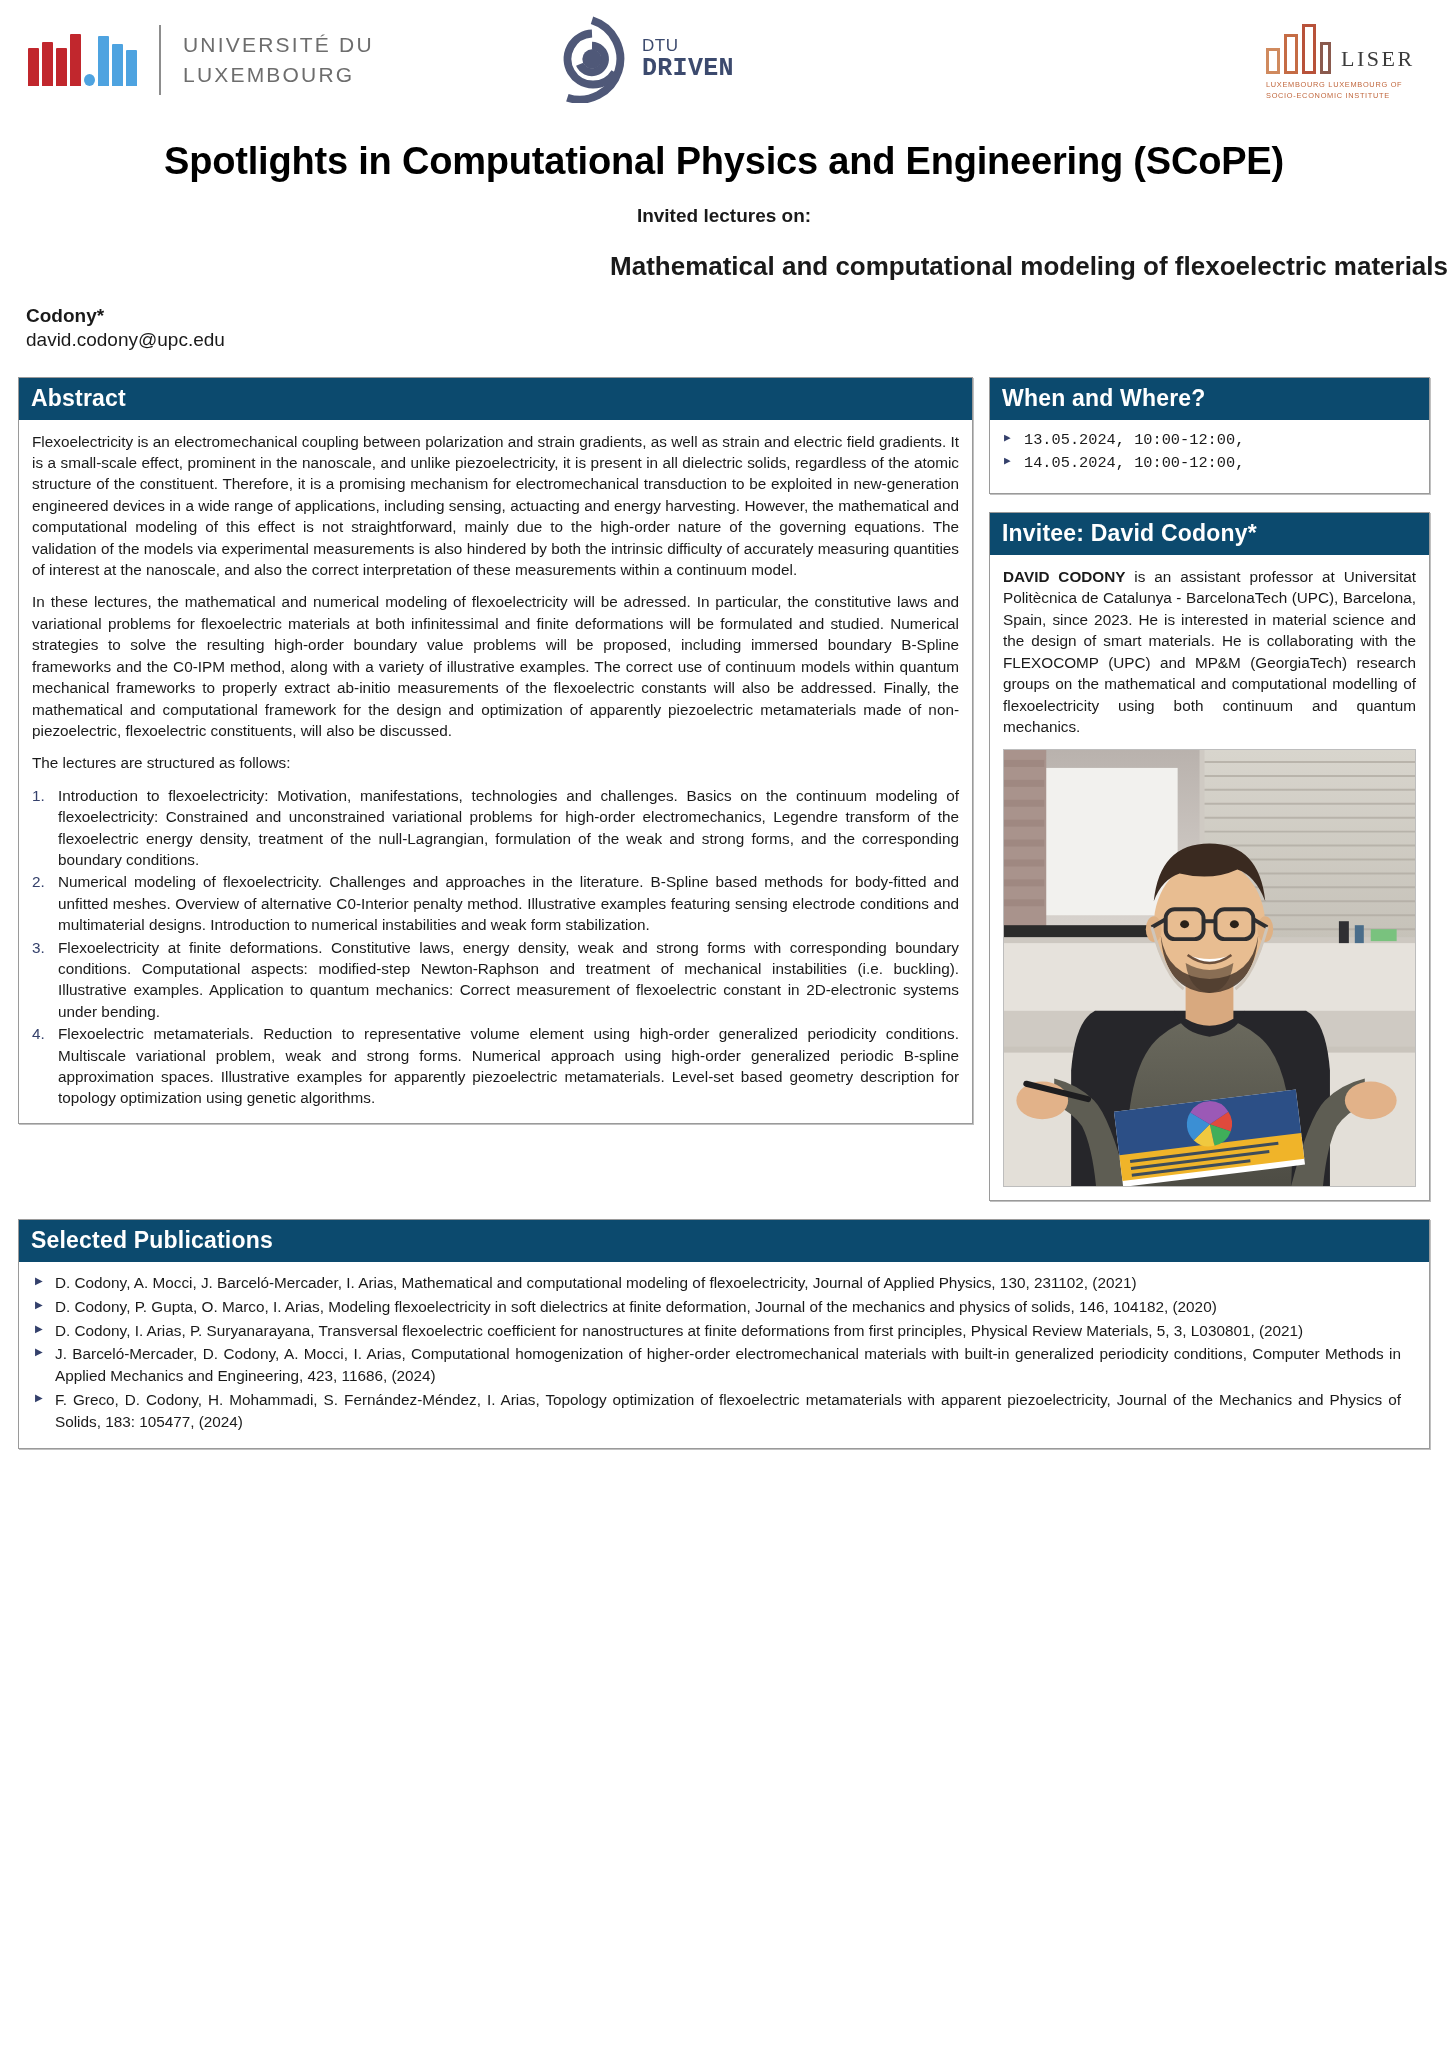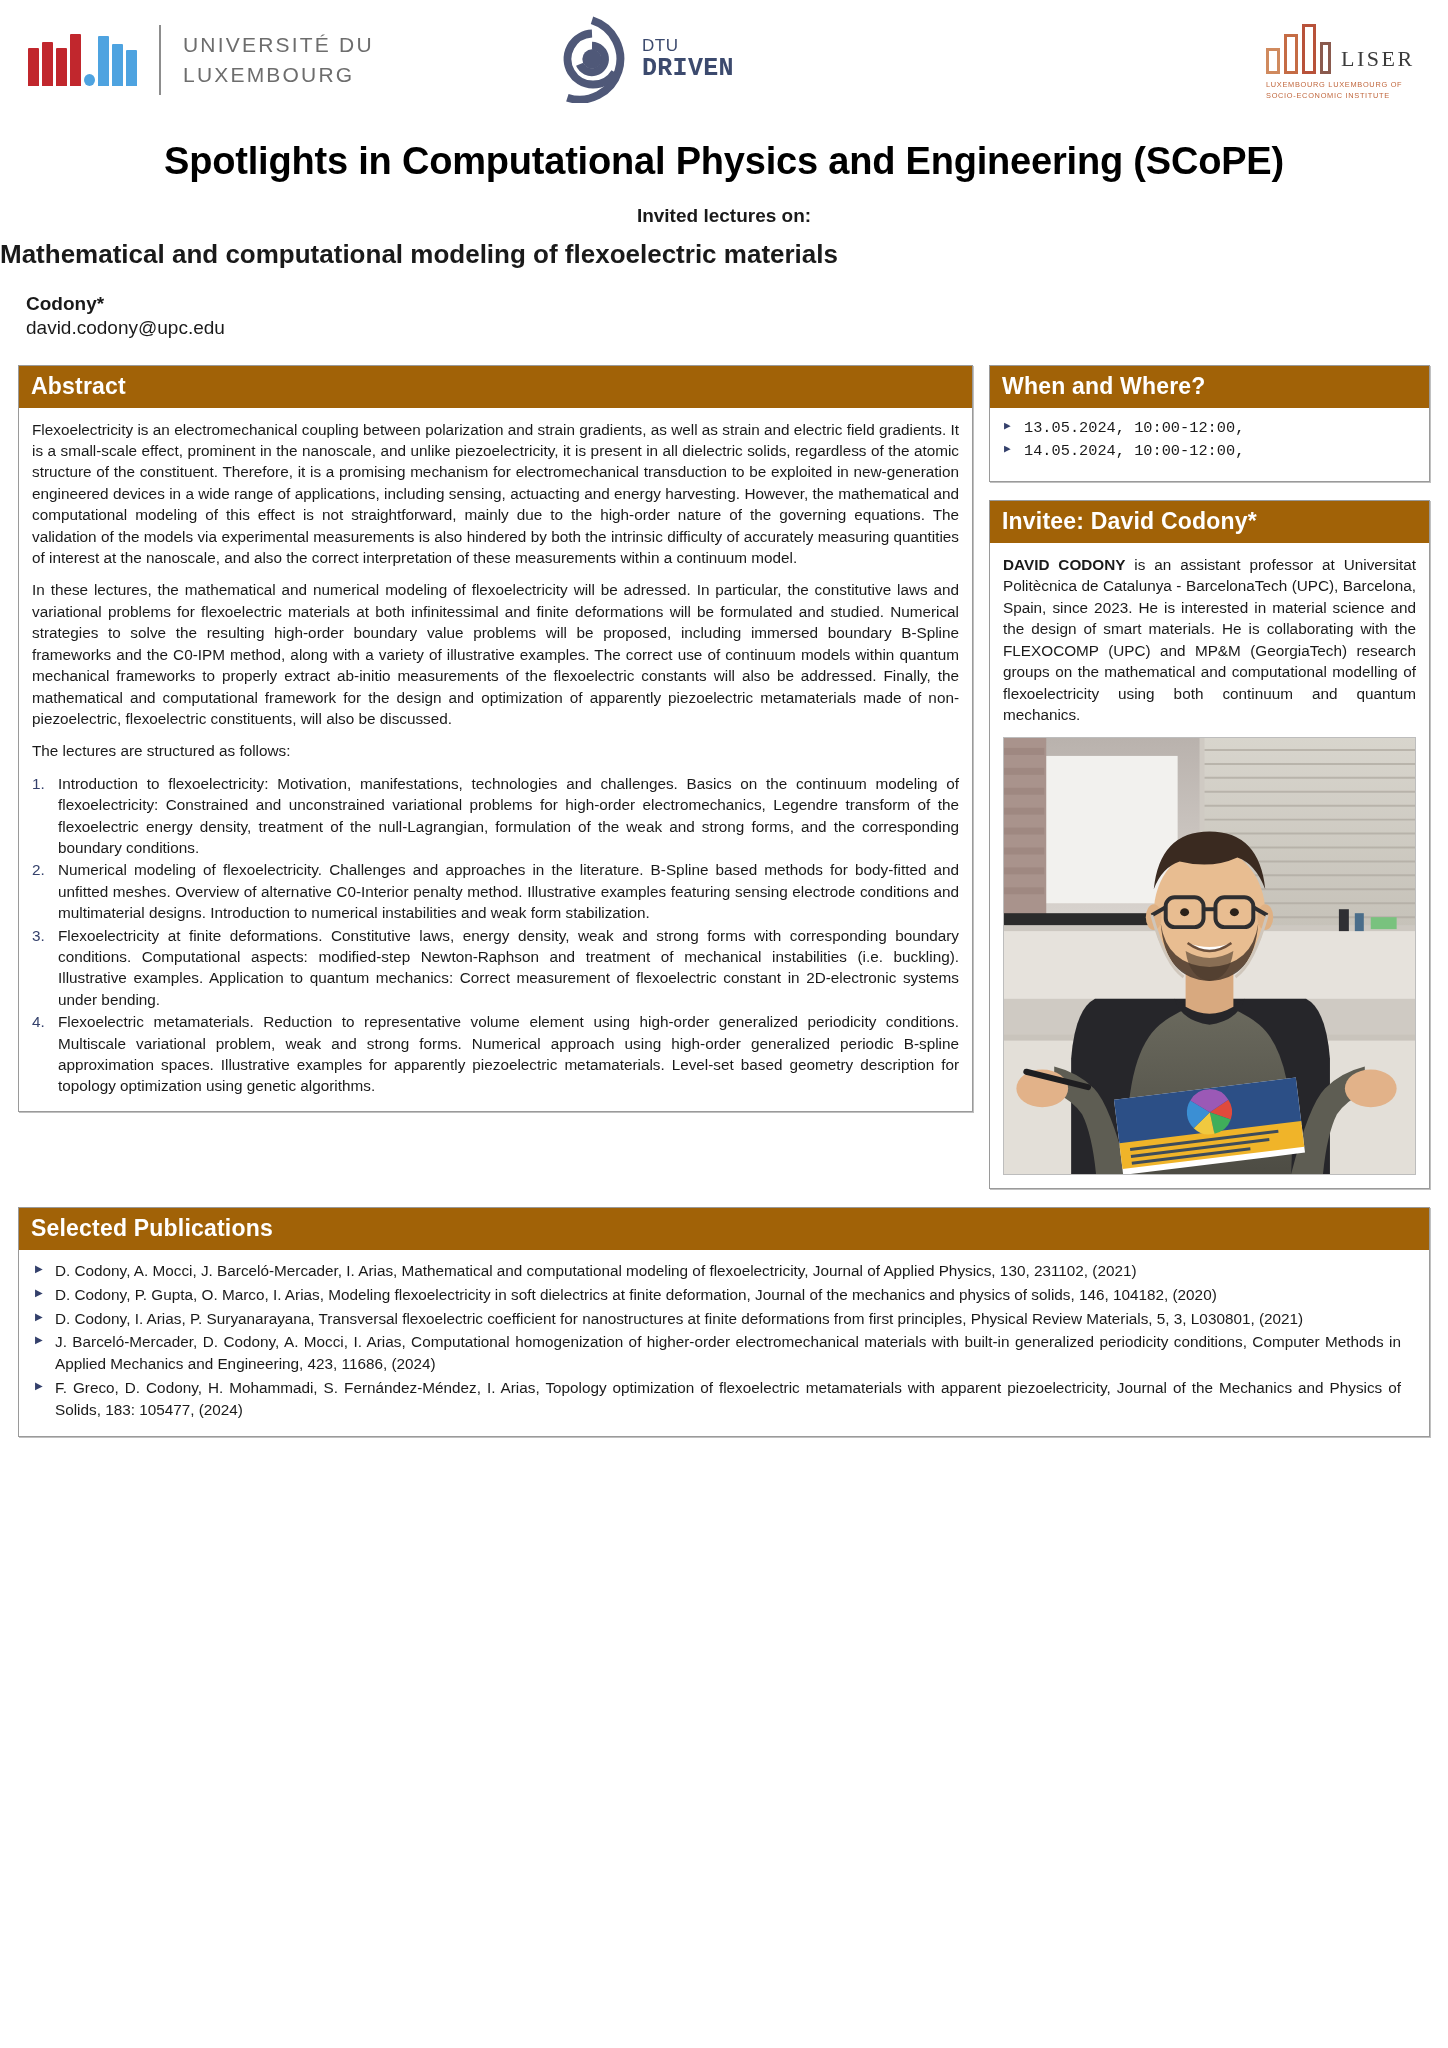--- a/index.html
+++ b/index.html
@@ -101,25 +101,26 @@
     letter-spacing: -.2px;
   }
   .subtitle-small {
     text-align: center;
     font-size: 19px;
     font-weight: bold;
     color: #1a1a1a;
     margin-top: 22px;
   }
   .subtitle-large {
-    text-align: left;
+    text-align: right;
     font-size: 26px;
     font-weight: bold;
     color: #1a1a1a;
-    margin-top: 12px;
+    margin-top: 24px;
+    padding-left: 24px;
   }
   .author-block {
     margin: 22px 0 0 26px;
     line-height: 1.28;
   }
   .author-name { font-size: 19px; font-weight: bold; color: #1a1a1a; }
   .author-mail { font-size: 19px; color: #1a1a1a; }
 
   
   .columns {
@@ -131,21 +132,21 @@
   .col-left { width: 955px; }
   .col-right { width: 441px; }
 
   .panel {
     border: 1px solid #9a9a9a;
     background: #ffffff;
     box-shadow: 1px 1px 0 rgba(140,140,140,.55);
   }
   .panel + .panel { margin-top: 18px; }
   .panel-head {
-    background: #a16207;
+    background: #0c4a6e;
     color: #ffffff;
     font-size: 23px;
     font-weight: bold;
     padding: 7px 12px 8px 12px;
     letter-spacing: .2px;
   }
   .panel-body {
     padding: 11px 13px 13px 13px;
     font-size: 15.3px;
     line-height: 1.40;

